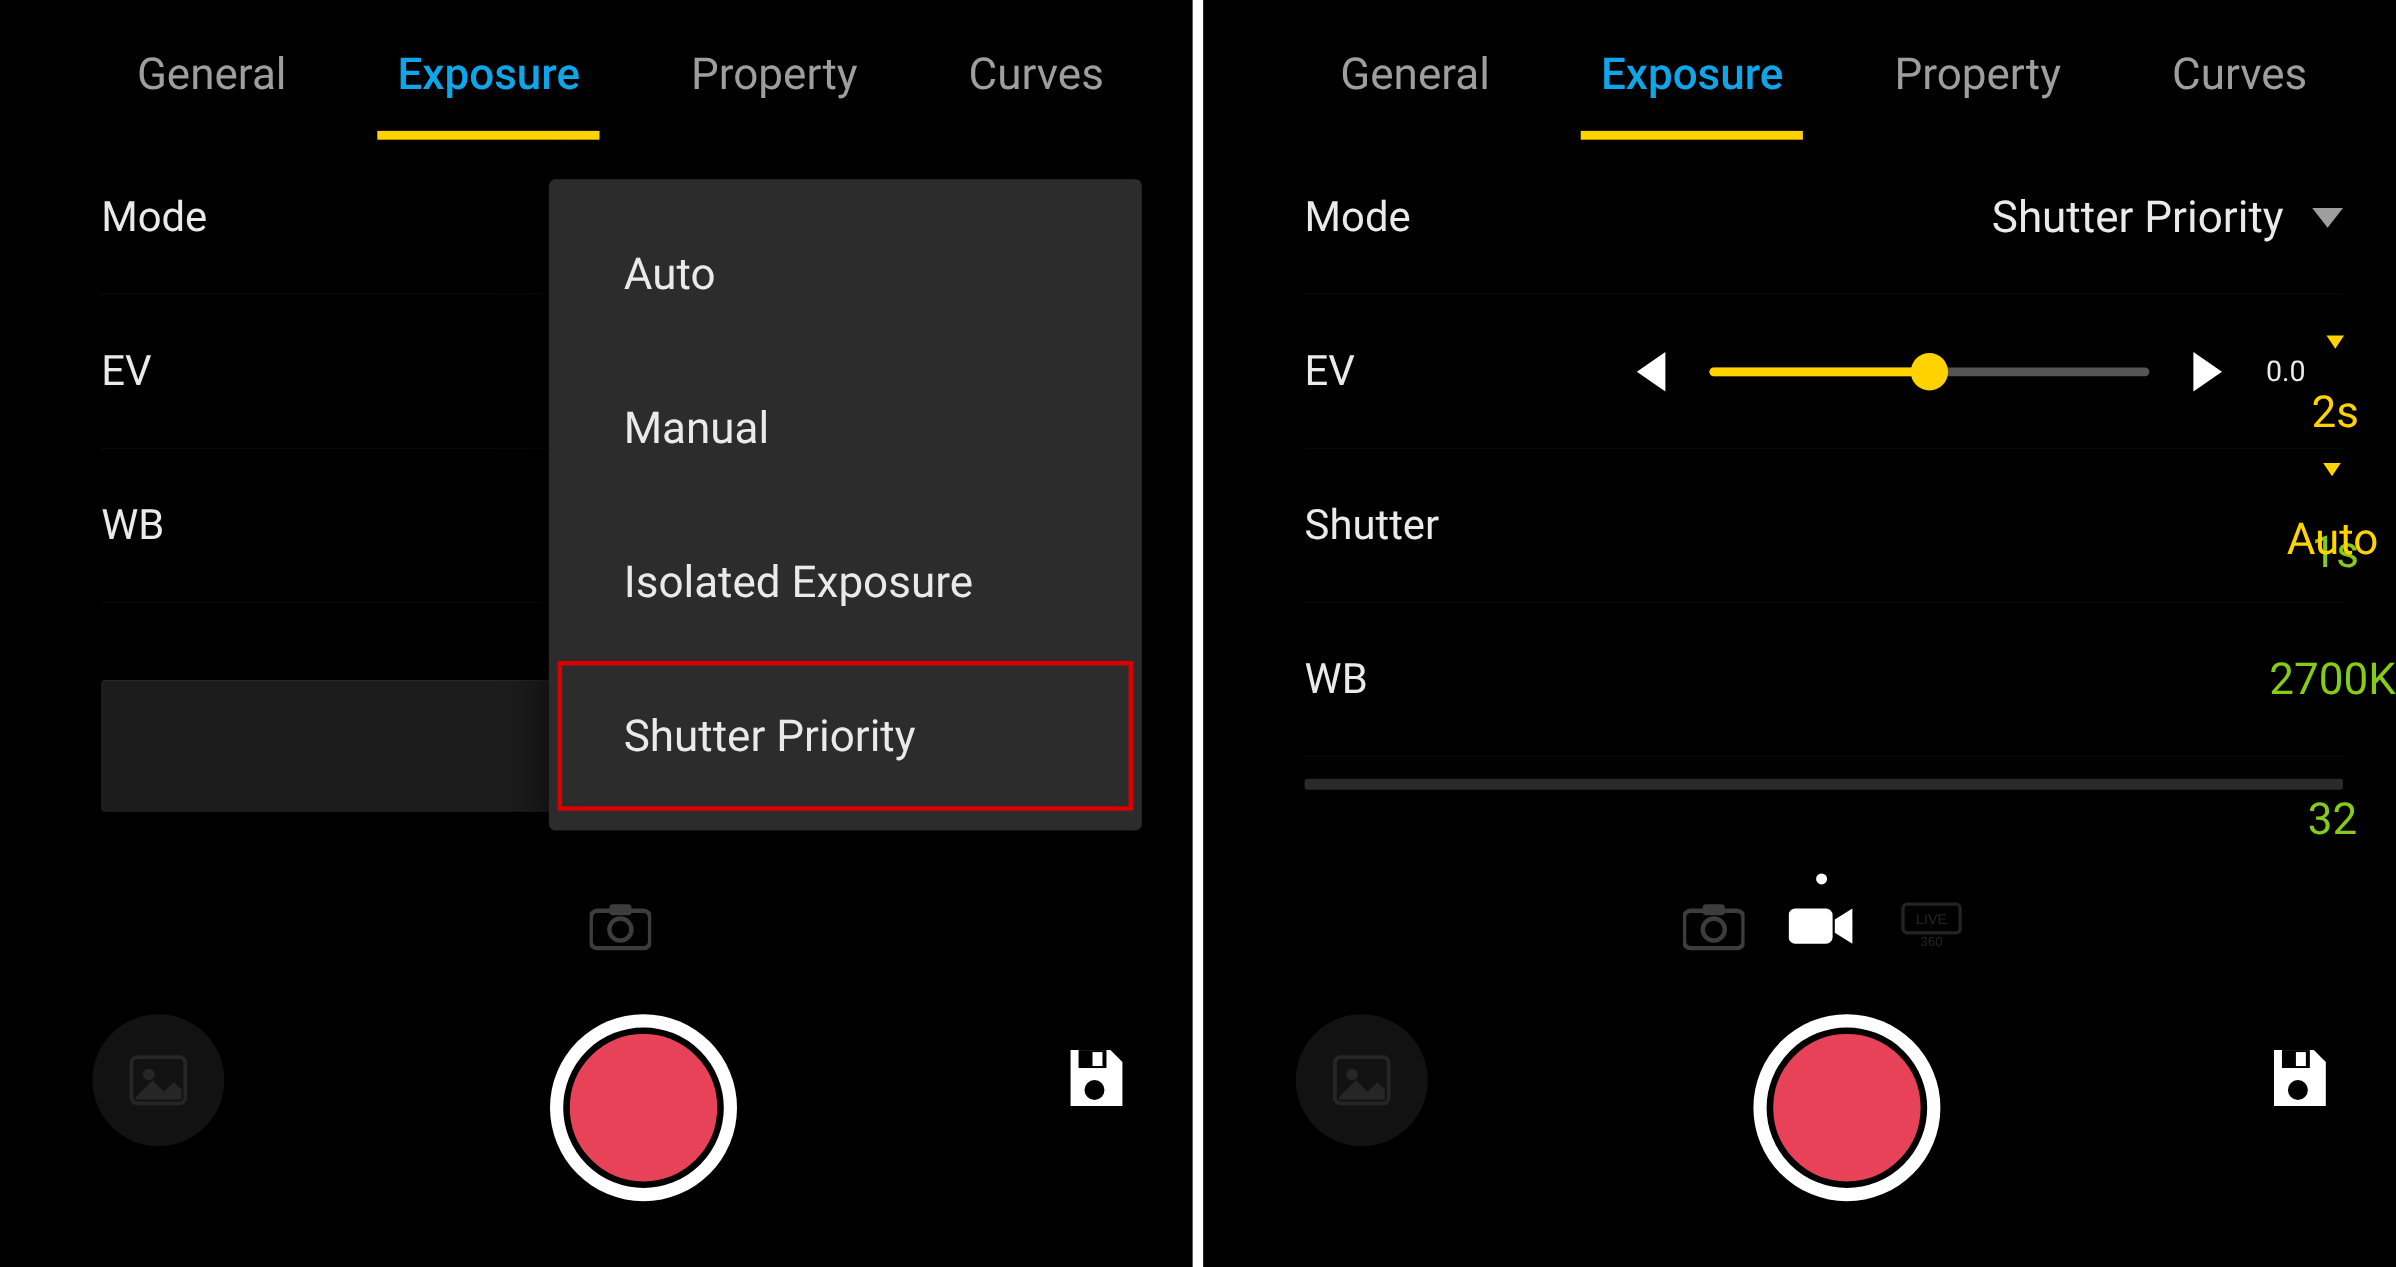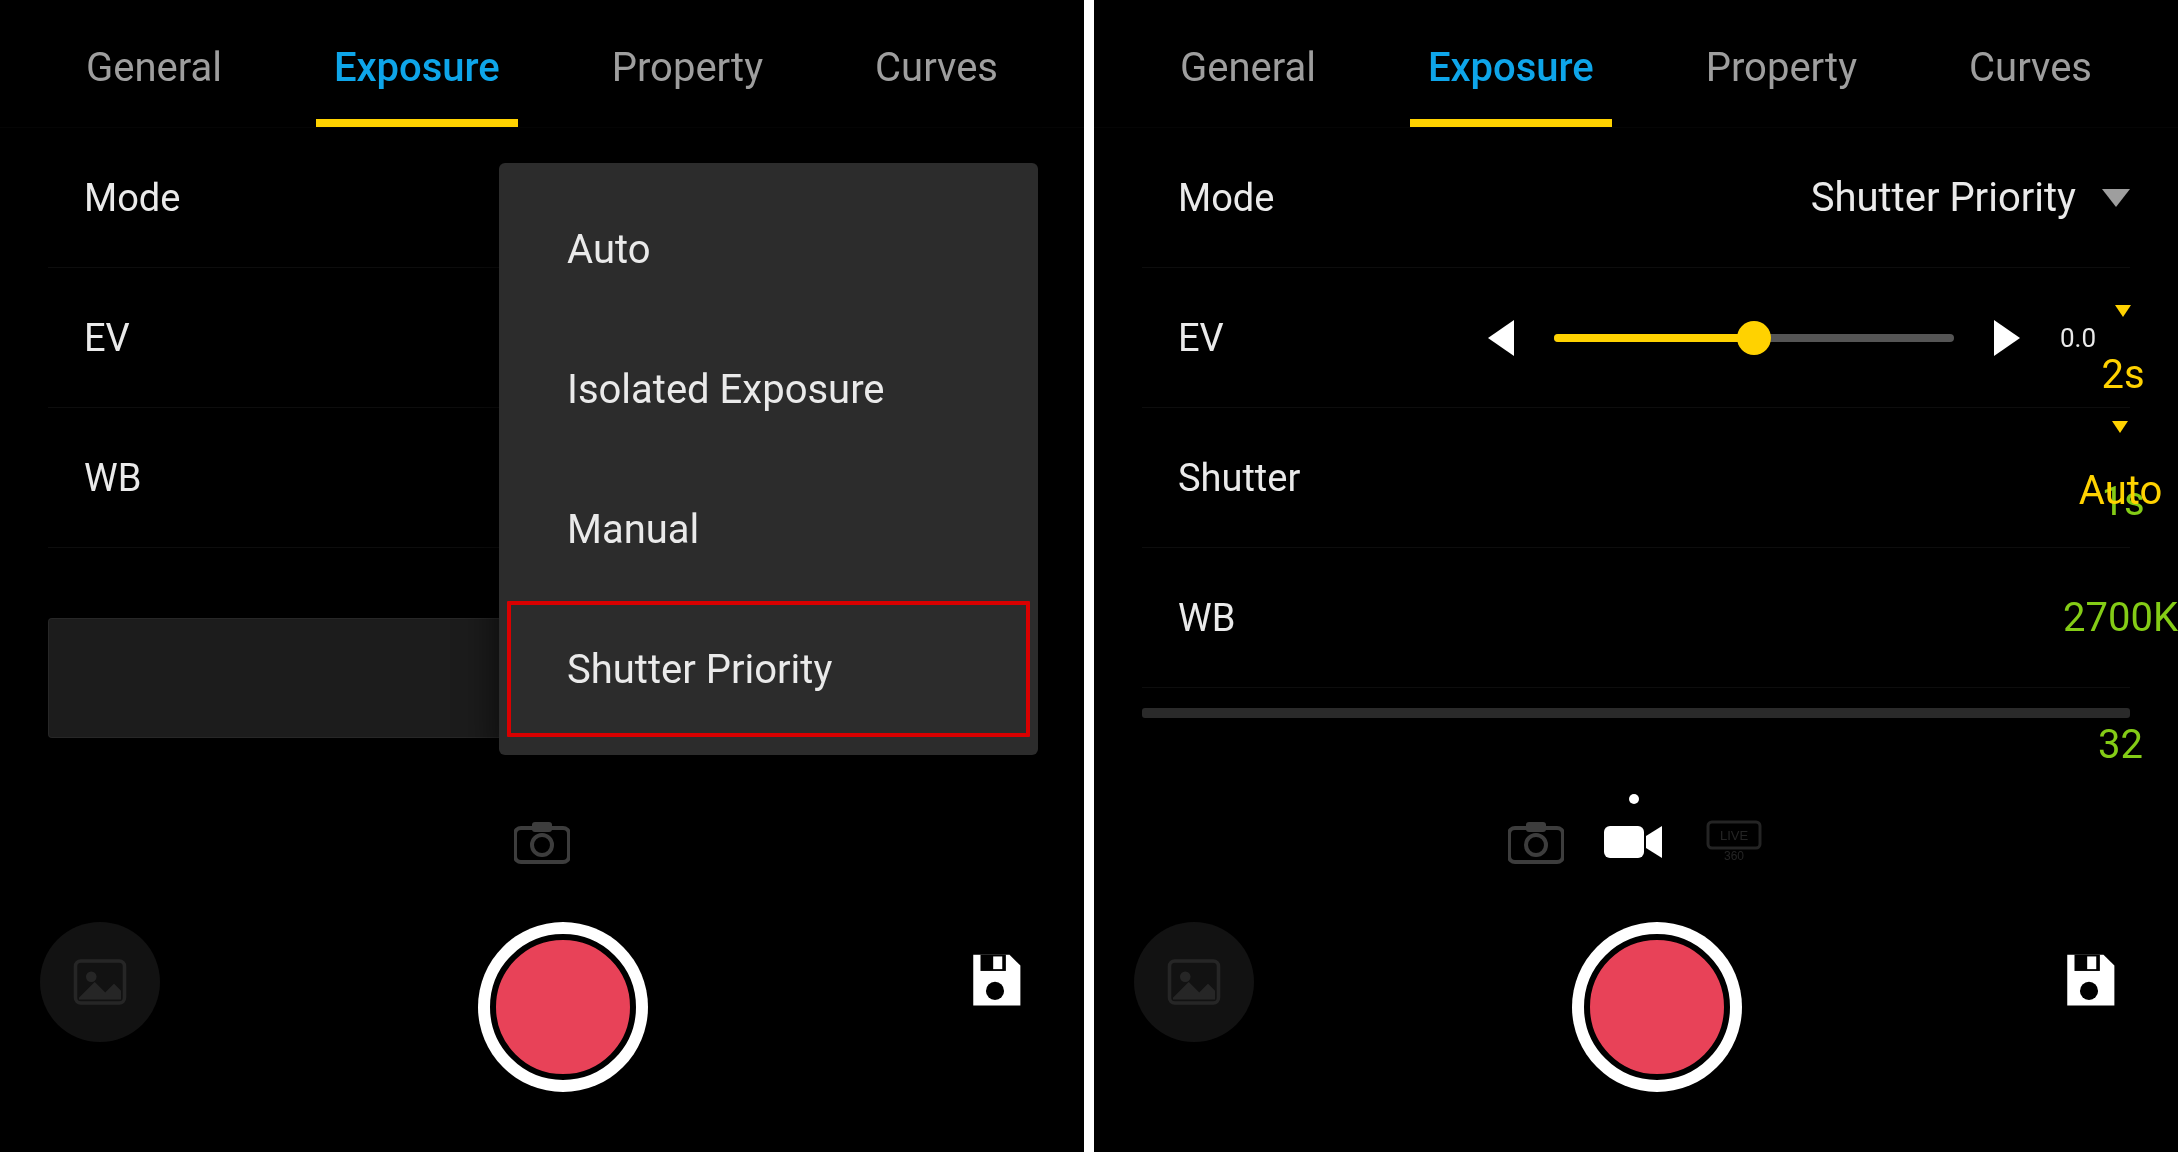--- a/index.html
+++ b/index.html
@@ -15,20 +15,21 @@
     width: 100%;
     height: 100%;
   }
   .panel {
     flex: 1 1 50%;
     background: #000;
     position: relative;
     display: flex;
     flex-direction: column;
     overflow: hidden;
+    padding-left: 44px;
   }
   .divider-vert {
     width: 10px;
     background: #fff;
     flex: none;
   }
   
   .tabs {
     display: flex;
     height: 128px;
@@ -67,21 +68,20 @@
     align-items: center;
     height: 140px;
     border-bottom: 1px solid rgba(255,255,255,0.05);
     color: #eaeaea;
     font-size: 38px;
     position: relative;
   }
   .row .label {
     flex: 0 0 auto;
     min-width: 170px;
-    margin-left: 36px;
   }
   .row .value-area {
     flex: 1;
     display: flex;
     align-items: center;
     justify-content: flex-end;
     gap: 40px;
   }
   .mode-value {
     display: flex;
@@ -322,22 +322,22 @@
         <div class="value-area"></div>
       </div>
 
       <div class="rebuild-btn">
         <span>R</span>
       </div>
     </div>
 
     <div class="dropdown">
       <div class="dd-item">Auto</div>
+      <div class="dd-item">Manual</div>
       <div class="dd-item">Isolated Exposure</div>
-      <div class="dd-item">Manual</div>
       <div class="dd-item highlighted">Shutter Priority</div>
     </div>
 
     <div class="bottombar">
       <div class="mode-icons only-one">
         <div class="mode-icon">
           <svg width="56" height="44" viewBox="0 0 56 44">
               <rect x="1" y="8" width="54" height="34" rx="6" fill="none" stroke="#888" stroke-width="4"></rect>
               <circle cx="28" cy="25" r="10" fill="none" stroke="#888" stroke-width="4"></circle>
               <rect x="18" y="2" width="20" height="10" rx="3" fill="#888"></rect>

